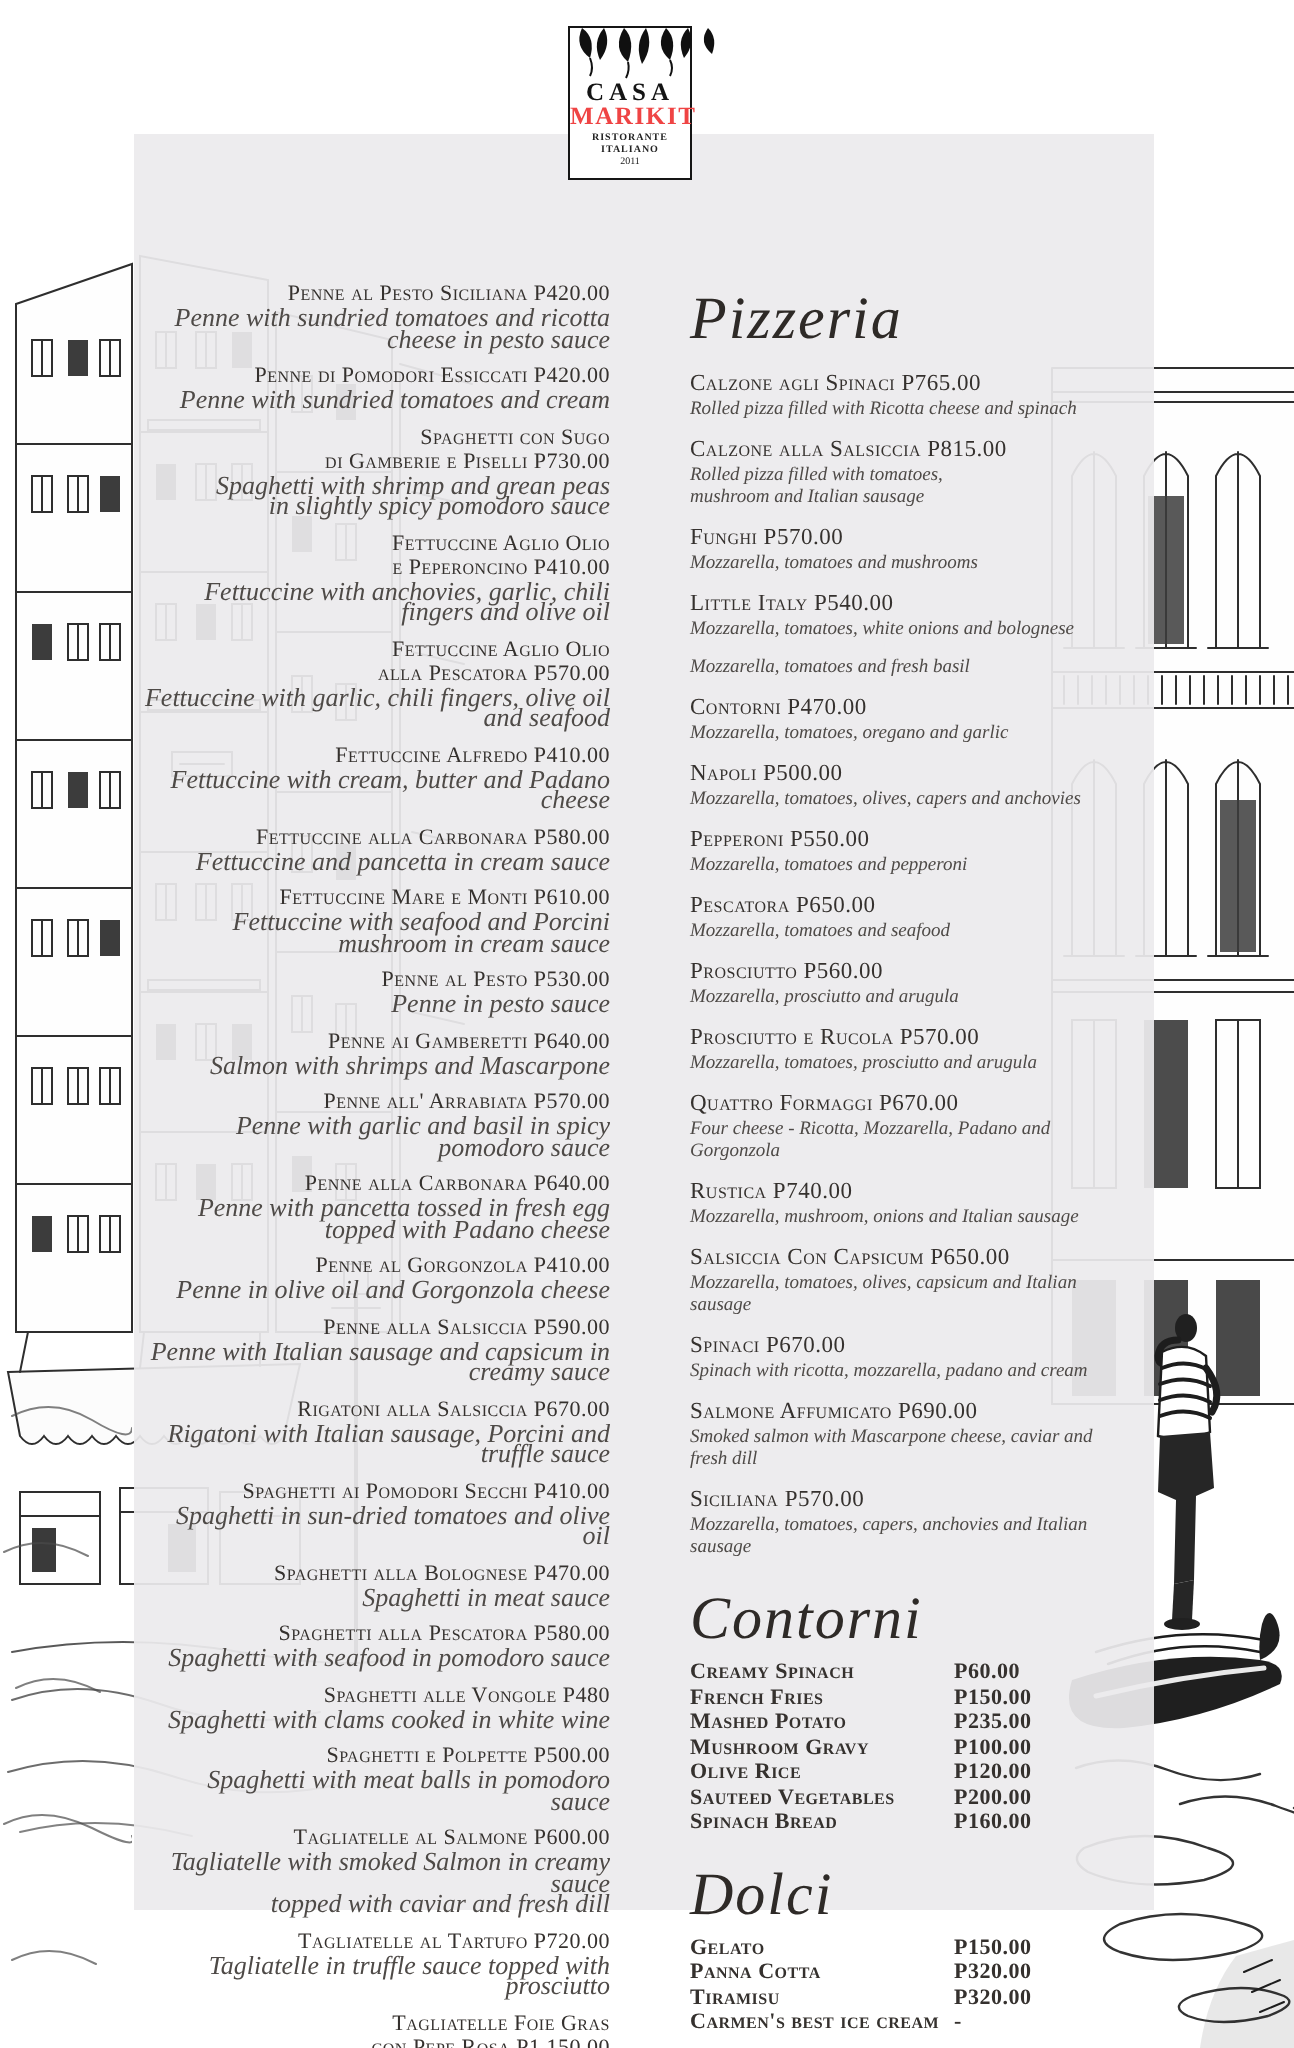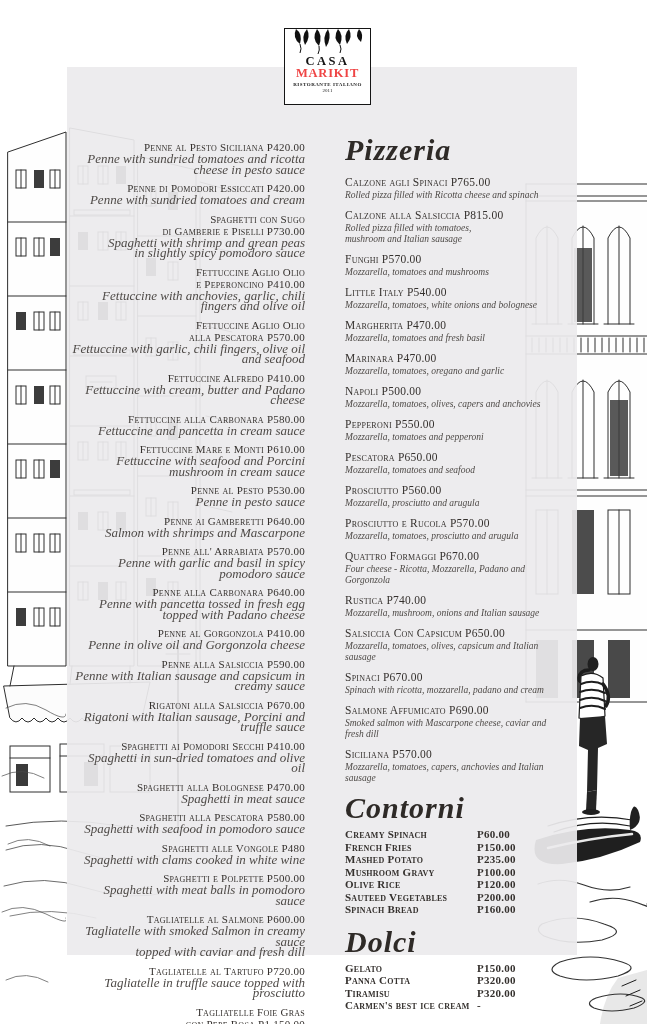--- a/index.html
+++ b/index.html
@@ -1,36 +1,36 @@
 <!DOCTYPE html>
 <html><head>
 <meta charset="utf-8">
 <style>
   html,body{margin:0;padding:0;}
   body{width:647px;height:1024px;background:#ffffff;font-family:"Liberation Serif",serif;overflow:hidden;}
   .page{position:relative;width:647px;height:1024px;background:#ffffff;overflow:hidden;}
   .sketch{position:absolute;z-index:1;}
   .panel{position:absolute;left:67px;top:67px;width:510px;height:888px;background:rgba(236,235,237,0.93);z-index:2;}
   
-  .logo{position:absolute;left:284px;top:28px;width:87px;height:77px;background:#ffffff;border:1.6px solid #151515;box-sizing:border-box;z-index:6;text-align:center;}
+  .logo{position:absolute;left:284px;top:13px;width:62px;height:77px;background:#ffffff;border:1.6px solid #151515;box-sizing:border-box;z-index:6;text-align:center;}
   .logo-leaves{display:block;margin:0 auto;}
   .logo-casa{font-size:12.5px;line-height:12px;letter-spacing:2.5px;color:#141414;margin-top:0px;font-weight:600;}
   .logo-marikit{font-size:12.5px;line-height:13px;letter-spacing:0.8px;color:#ef4444;font-weight:600;}
   .logo-sub{font-size:5px;line-height:6px;letter-spacing:0.5px;color:#222;margin-top:2px;font-weight:700;}
   .logo-year{font-size:5px;line-height:6px;color:#222;}
   
   .left-col{position:absolute;left:72px;top:141px;width:233px;text-align:right;z-index:4;}
   .right-col{position:absolute;left:345px;top:130px;width:218px;text-align:left;z-index:4;}
   .menu-item{margin-bottom:7px;}
   .item-name{font-weight:400;font-variant:small-caps;font-size:11px;line-height:12px;letter-spacing:0.25px;color:#35312e;white-space:pre-line;}
   .item-desc{font-style:italic;font-size:13px;line-height:10.5px;color:#4e4a47;white-space:pre-line;margin-top:1px;}
   .right-col .menu-item{margin-bottom:8px;}
   .right-col .item-name{font-size:11.5px;line-height:13px;}
   .right-col .item-desc{font-size:9.5px;line-height:11px;}
-  .section-title{font-style:italic;font-size:30px;line-height:32px;letter-spacing:1px;color:#2e2a27;margin:4px 0 10px 0;font-weight:700;}
+  .section-title{font-style:italic;font-size:30px;line-height:32px;letter-spacing:1px;color:#2e2a27;margin:14px 0 10px 0;font-weight:400;}
   .contorni-block{margin-top:6px;}
   .dolci-block{margin-top:10px;}
   .contorni-block .section-title,.dolci-block .section-title{margin-bottom:4px;}
   .price-row{display:flex;font-weight:700;font-variant:small-caps;font-size:11px;line-height:12.5px;letter-spacing:0.25px;color:#35312e;}
   .price-row .nm{flex:0 0 132px;}
   .price-row .pr{flex:1;}
 </style>
 </head>
 <body>
 
@@ -373,26 +373,25 @@
           <div class="item-name">Funghi P570.00</div>
           <div class="item-desc">Mozzarella, tomatoes and mushrooms</div>
         </div>
 
         <div class="menu-item">
           <div class="item-name">Little Italy P540.00</div>
           <div class="item-desc">Mozzarella, tomatoes, white onions and bolognese</div>
         </div>
 
         <div class="menu-item">
-          <div class="item-name">Margherita P470.00</div>
           <div class="item-desc">Mozzarella, tomatoes and fresh basil</div>
         </div>
 
         <div class="menu-item">
-          <div class="item-name">Marinara P470.00</div>
+          <div class="item-name">Contorni P470.00</div>
           <div class="item-desc">Mozzarella, tomatoes, oregano and garlic</div>
         </div>
 
         <div class="menu-item">
           <div class="item-name">Napoli P500.00</div>
           <div class="item-desc">Mozzarella, tomatoes, olives, capers and anchovies</div>
         </div>
 
         <div class="menu-item">
           <div class="item-name">Pepperoni P550.00</div>

